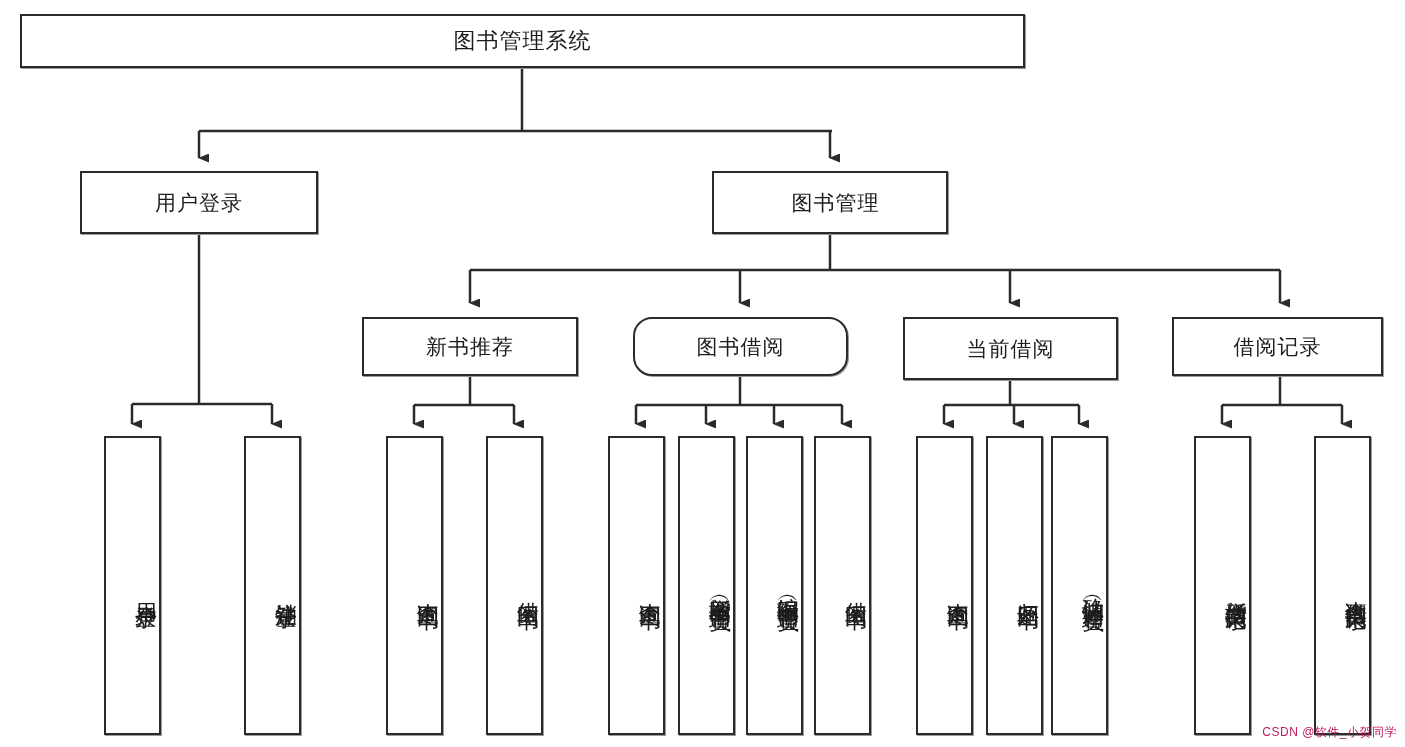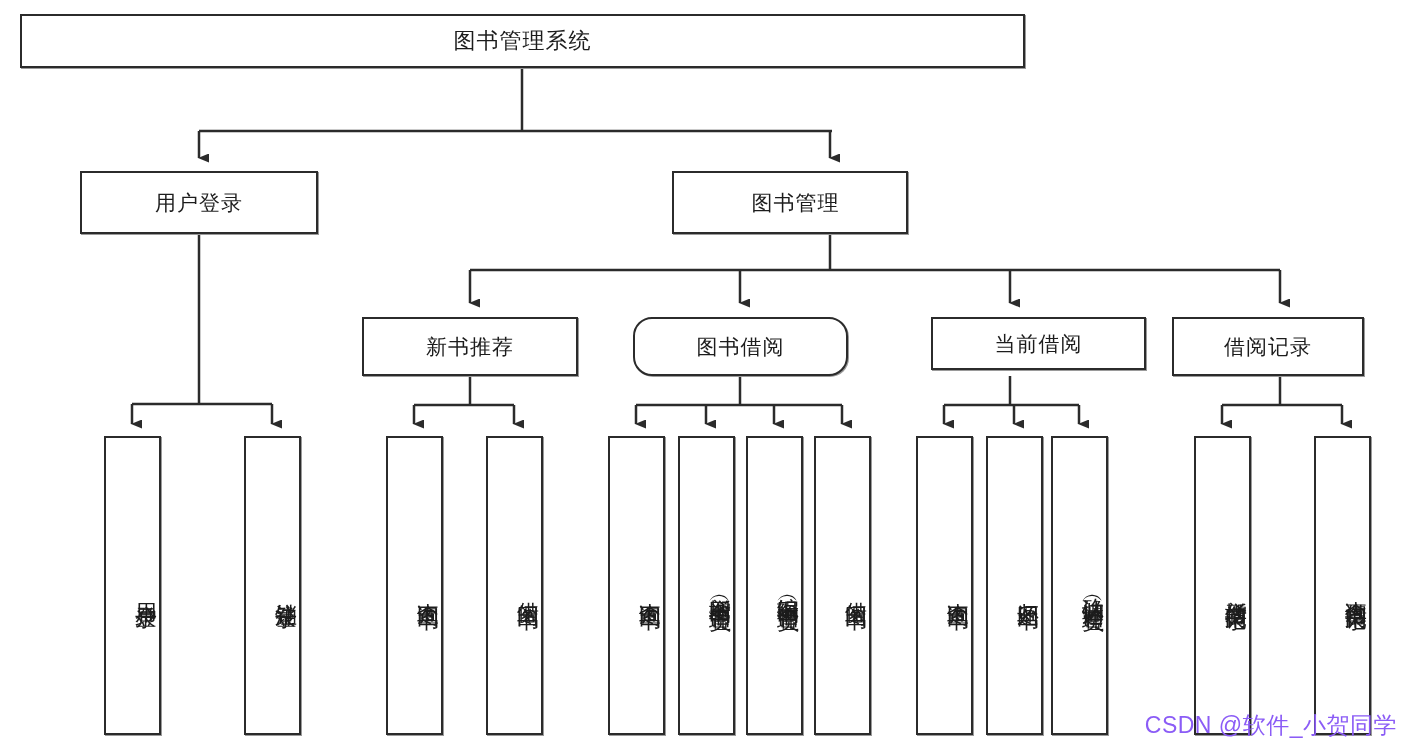--- a/index.html
+++ b/index.html
@@ -58,22 +58,22 @@
   }
   .node.vertical .vtext {
     writing-mode: vertical-rl;
     text-orientation: upright;
     white-space: nowrap;
   }
   .watermark {
     position: absolute;
     right: 8px;
     bottom: 6px;
-    font-size: 23px;
-    color: #8b5cf6;
+    font-size: 12px;
+    color: #be185d;
     letter-spacing: 0.5px;
     z-index: 3;
     white-space: nowrap;
   }
 </style>
 </head>
 <body>
 
 <div id="canvas">
 
@@ -128,37 +128,37 @@
   </svg>
 
   <div class="node horizontal root" style="left:20px; top:14px; width:1005px; height:54px;">
     <span>图书管理系统</span>
   </div>
 
   <div class="node horizontal" style="left:80px; top:171px; width:238px; height:63px;">
     <span>用户登录</span>
   </div>
 
-  <div class="node horizontal" style="left:672px; top:171px; width:236px; height:63px;padding-left:11px;">
+  <div class="node horizontal" style="left:712px; top:171px; width:236px; height:63px;padding-left:11px;">
     <span>图书管理</span>
   </div>
 
   <div class="node horizontal" style="left:362px; top:317px; width:216px; height:59px;align-items:center;">
     <span>新书推荐</span>
   </div>
 
   <div class="node horizontal" style="left:633px; top:317px; width:215px; height:59px;border-radius:19px;">
     <span>图书借阅</span>
   </div>
 
-  <div class="node horizontal" style="left:903px; top:317px; width:215px; height:53px;margin-left:28px;">
+  <div class="node horizontal" style="left:903px; top:317px; width:215px; height:63px;">
     <span>当前借阅</span>
   </div>
 
-  <div class="node horizontal" style="left:1172px; top:317px; width:192px; height:59px;">
+  <div class="node horizontal" style="left:1172px; top:317px; width:211px; height:59px;">
     <span>借阅记录</span>
   </div>
 
   <div class="node vertical" style="left:104px; top:436px; width:57px; height:299px;">
     <span class="vtext">用户登录</span>
   </div>
 
   <div class="node vertical" style="left:244px; top:436px; width:57px; height:299px;">
     <span class="vtext">注销登录</span>
   </div>

